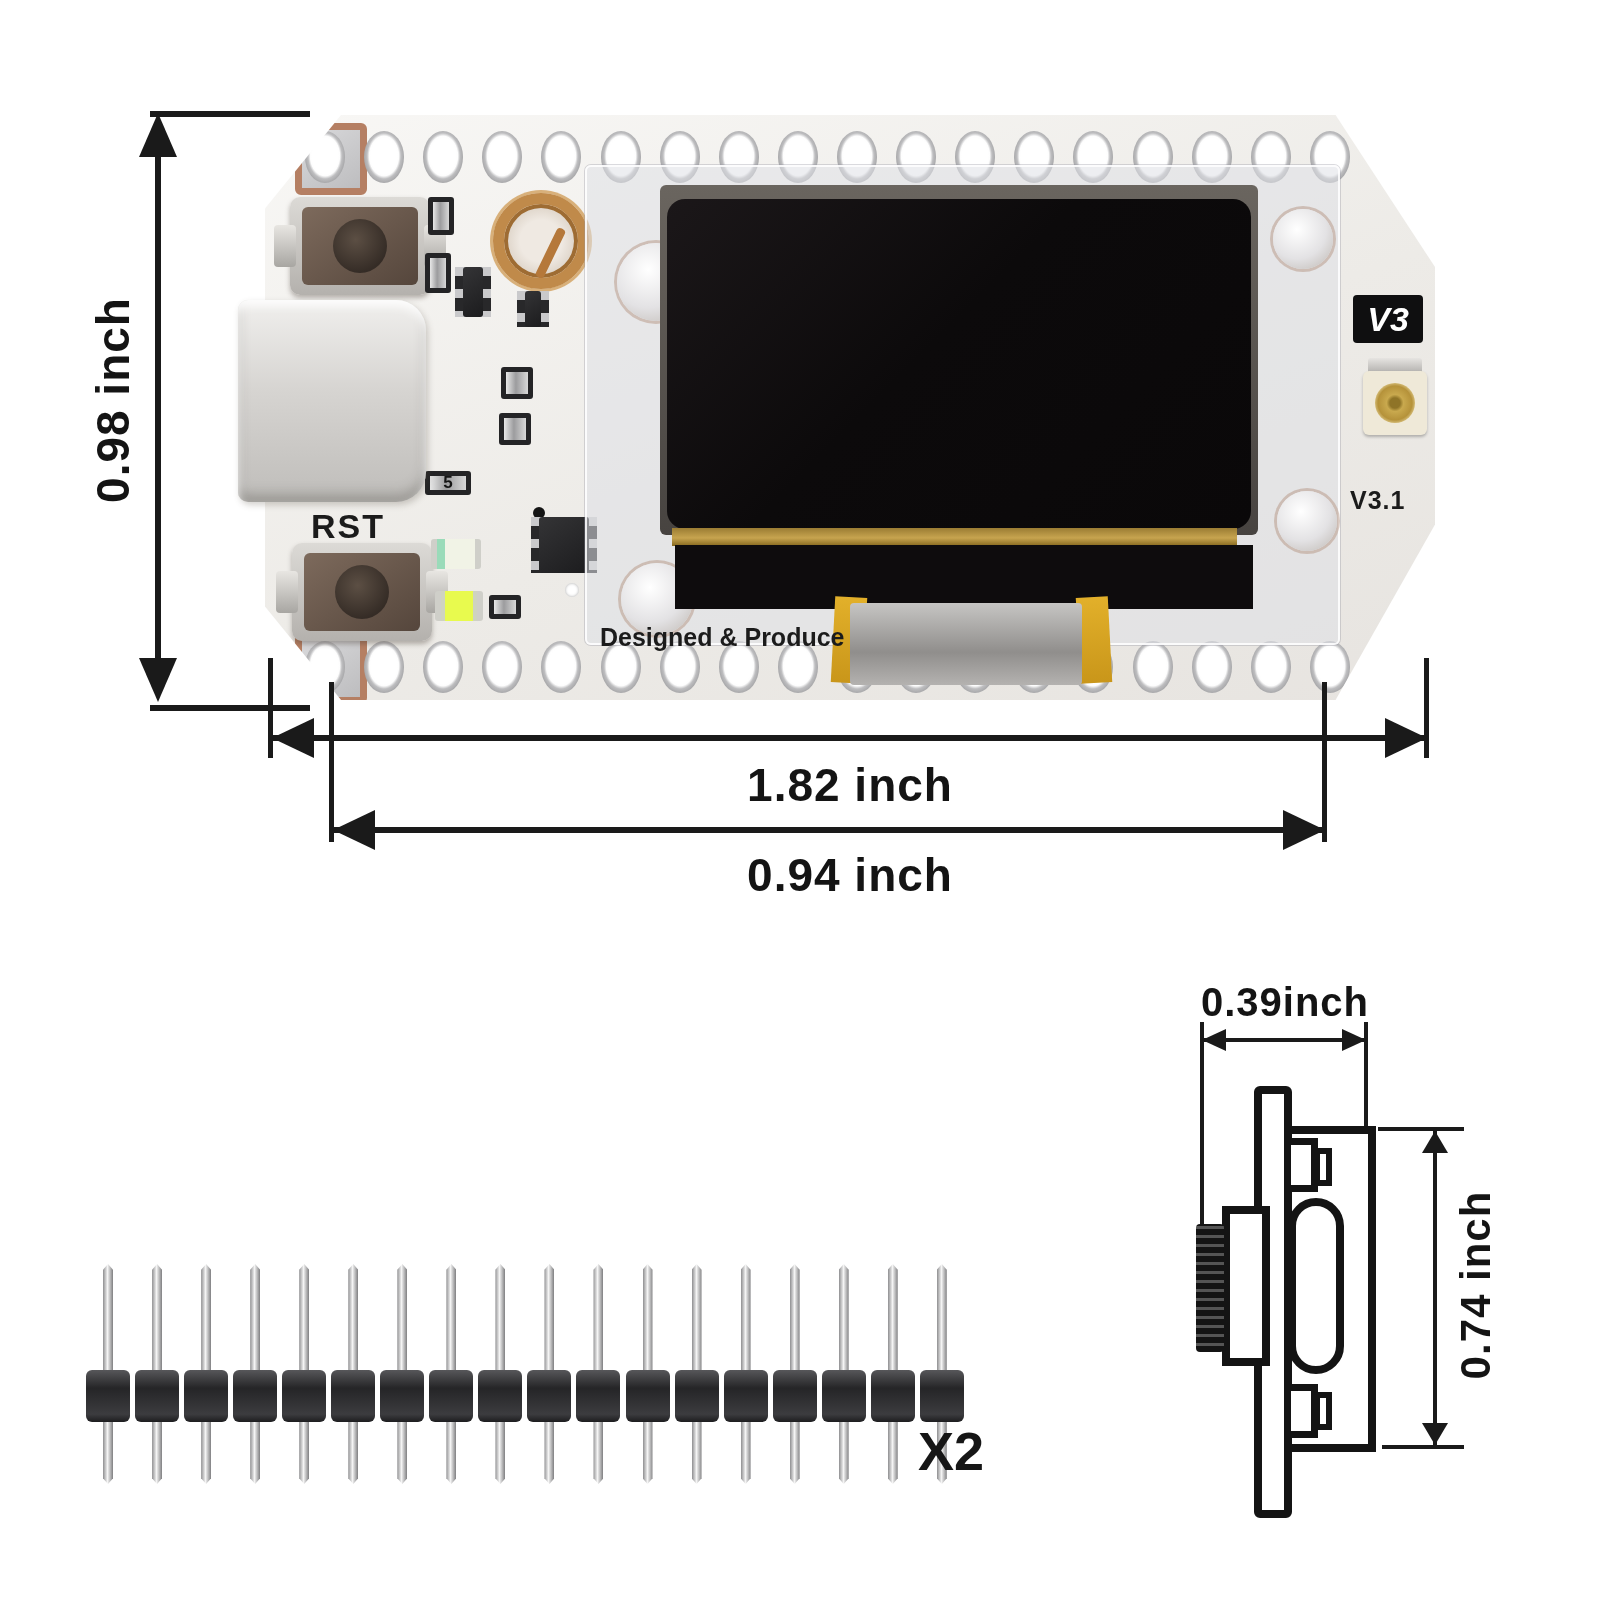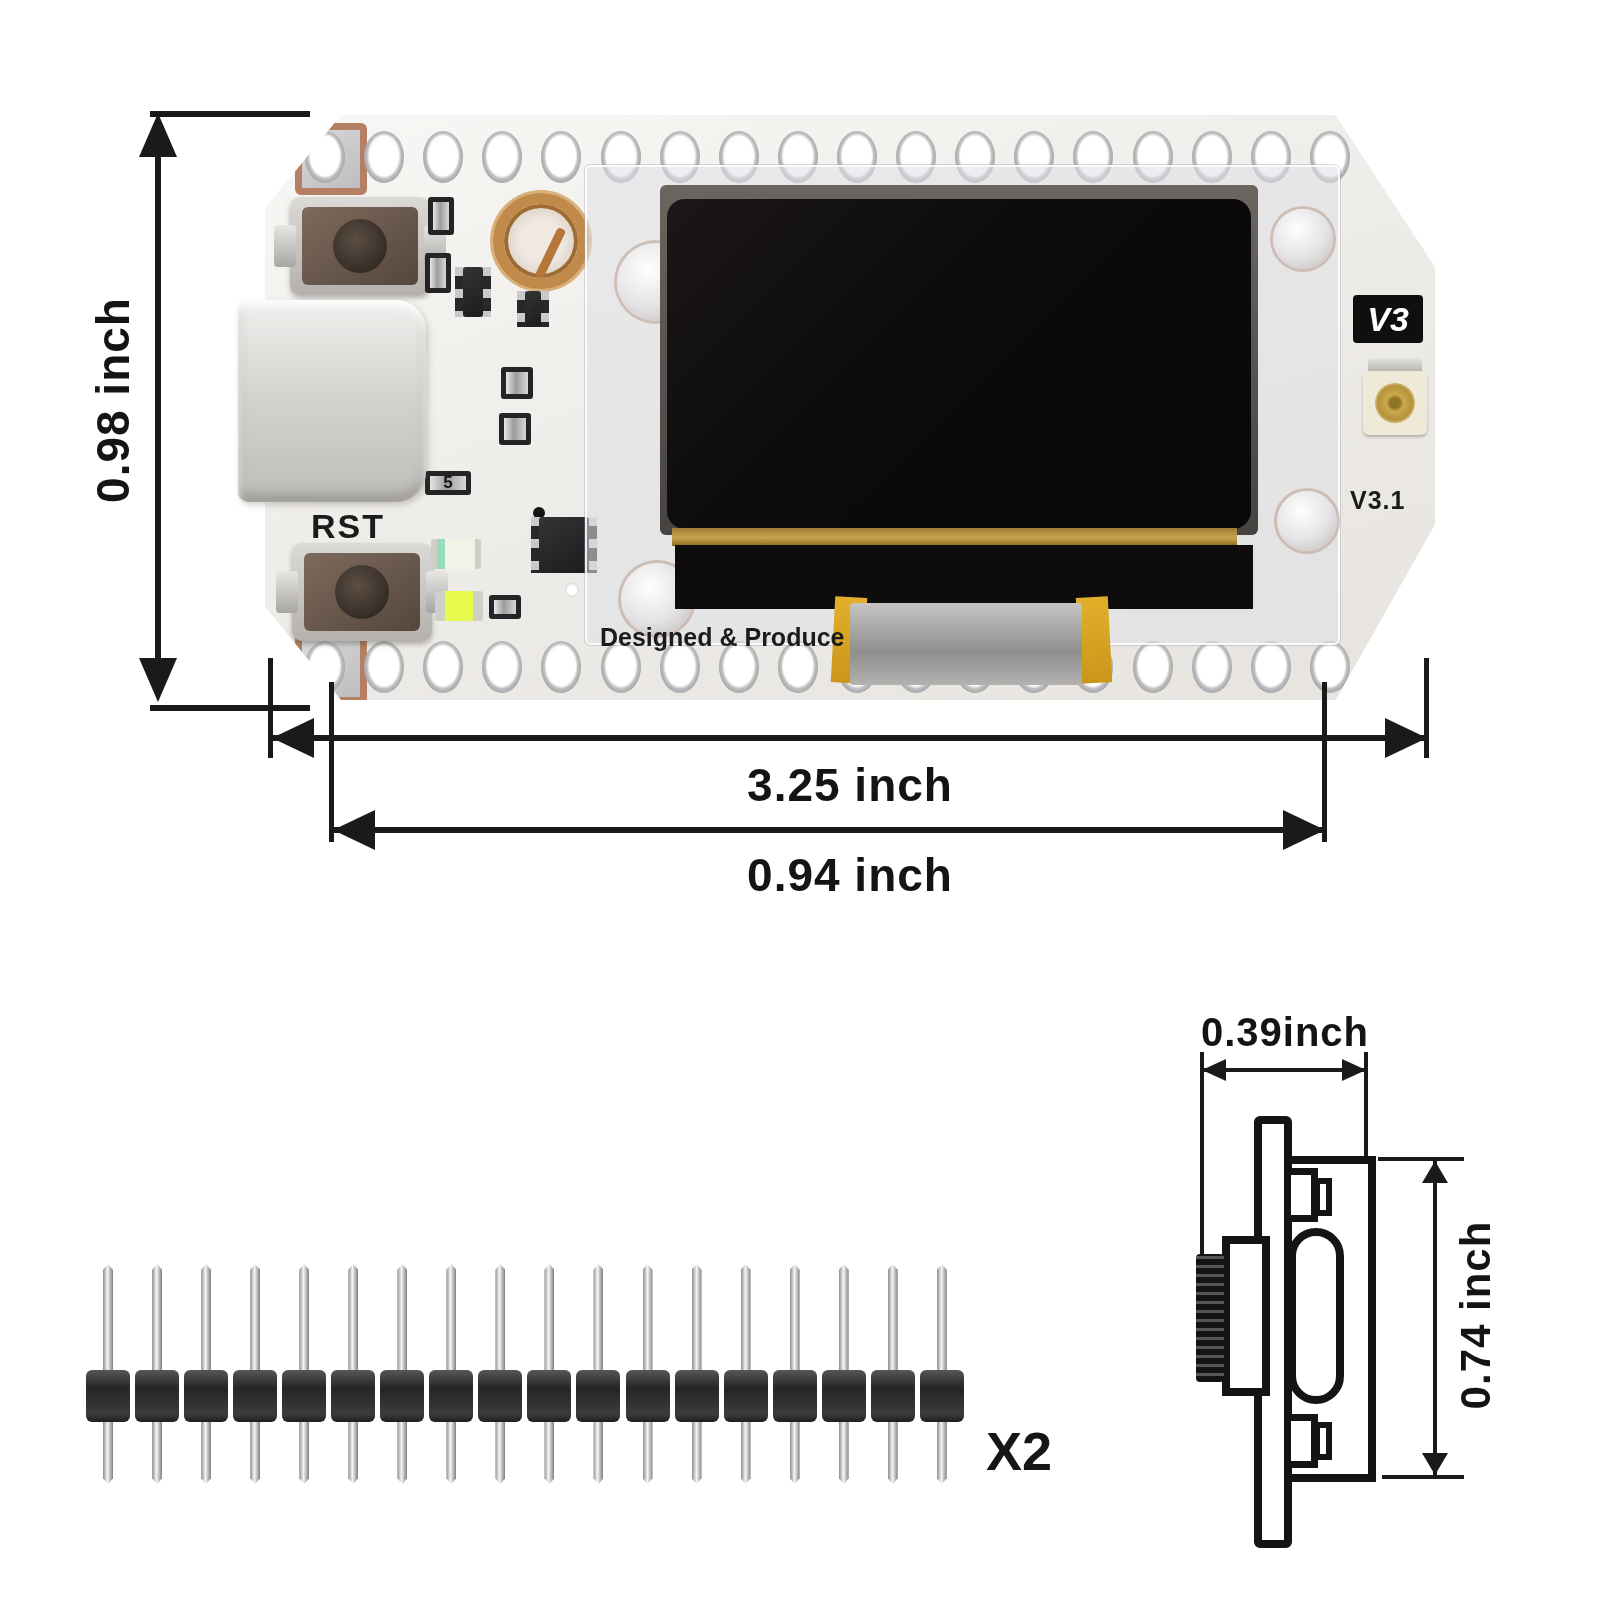--- a/index.html
+++ b/index.html
@@ -199,35 +199,35 @@
       <div class="a tri tri-d" style="left:139px;top:658px;width:38px;height:44px;"></div>
       <div class="a dimlabel rot" style="left:-45px;top:375px;width:320px;height:50px;text-align:center;">0.98 inch</div>
     </div>
 
     <div class="a">
       <div class="a ext" style="left:268px;top:658px;width:5px;height:100px;"></div>
       <div class="a ext" style="left:1424px;top:658px;width:5px;height:100px;"></div>
       <div class="a ext" style="left:272px;top:735px;width:1155px;height:6px;"></div>
       <div class="a tri tri-l" style="left:272px;top:718px;width:42px;height:40px;"></div>
       <div class="a tri tri-r" style="left:1385px;top:718px;width:42px;height:40px;"></div>
-      <div class="a dimlabel" style="left:600px;top:762px;width:500px;text-align:center;">3.25 inch</div>
+      <div class="a dimlabel" style="left:600px;top:762px;width:500px;text-align:center;">1.82 inch</div>
     </div>
 
     <div class="a">
       <div class="a ext" style="left:329px;top:682px;width:5px;height:160px;"></div>
       <div class="a ext" style="left:1322px;top:682px;width:5px;height:160px;"></div>
       <div class="a ext" style="left:333px;top:827px;width:992px;height:6px;"></div>
       <div class="a tri tri-l" style="left:333px;top:810px;width:42px;height:40px;"></div>
       <div class="a tri tri-r" style="left:1283px;top:810px;width:42px;height:40px;"></div>
       <div class="a dimlabel" style="left:600px;top:852px;width:500px;text-align:center;">0.94 inch</div>
     </div>
   </section>
 
 
-  <section class="a" style="left:1100px;top:980px;width:500px;height:620px;">
+  <section class="a" style="left:1100px;top:950px;width:500px;height:620px;">
     <div class="a dimlabel sm" style="left:85px;top:32px;width:200px;text-align:center;">0.39inch</div>
 
     <div class="a" style="left:100px;top:72px;width:4px;height:216px;background:#1a1a1a;"></div>
     <div class="a" style="left:264px;top:72px;width:4px;height:104px;background:#1a1a1a;"></div>
     <div class="a" style="left:102px;top:88px;width:164px;height:4px;background:#1a1a1a;"></div>
     <div class="a tri tri-l" style="left:102px;top:79px;width:24px;height:22px;"></div>
     <div class="a tri tri-r" style="left:242px;top:79px;width:24px;height:22px;"></div>
 
     <div class="a ln" style="left:154px;top:136px;width:38px;height:432px;border-radius:6px;"></div>
     <div class="a ln" style="left:184px;top:176px;width:92px;height:326px;"></div>
@@ -316,16 +316,16 @@
         </div>
         <div class="hpin">
           <div class="pwire"></div>
           <div class="pblock"></div>
         </div>
         <div class="hpin">
           <div class="pwire"></div>
           <div class="pblock"></div>
         </div>
       </div>
-    <div class="a x2" style="left:986px;top:180px;">X2</div>
+    <div class="a x2" style="left:918px;top:180px;">X2</div>
   </section>
 
 </div>
 
 </body></html>

